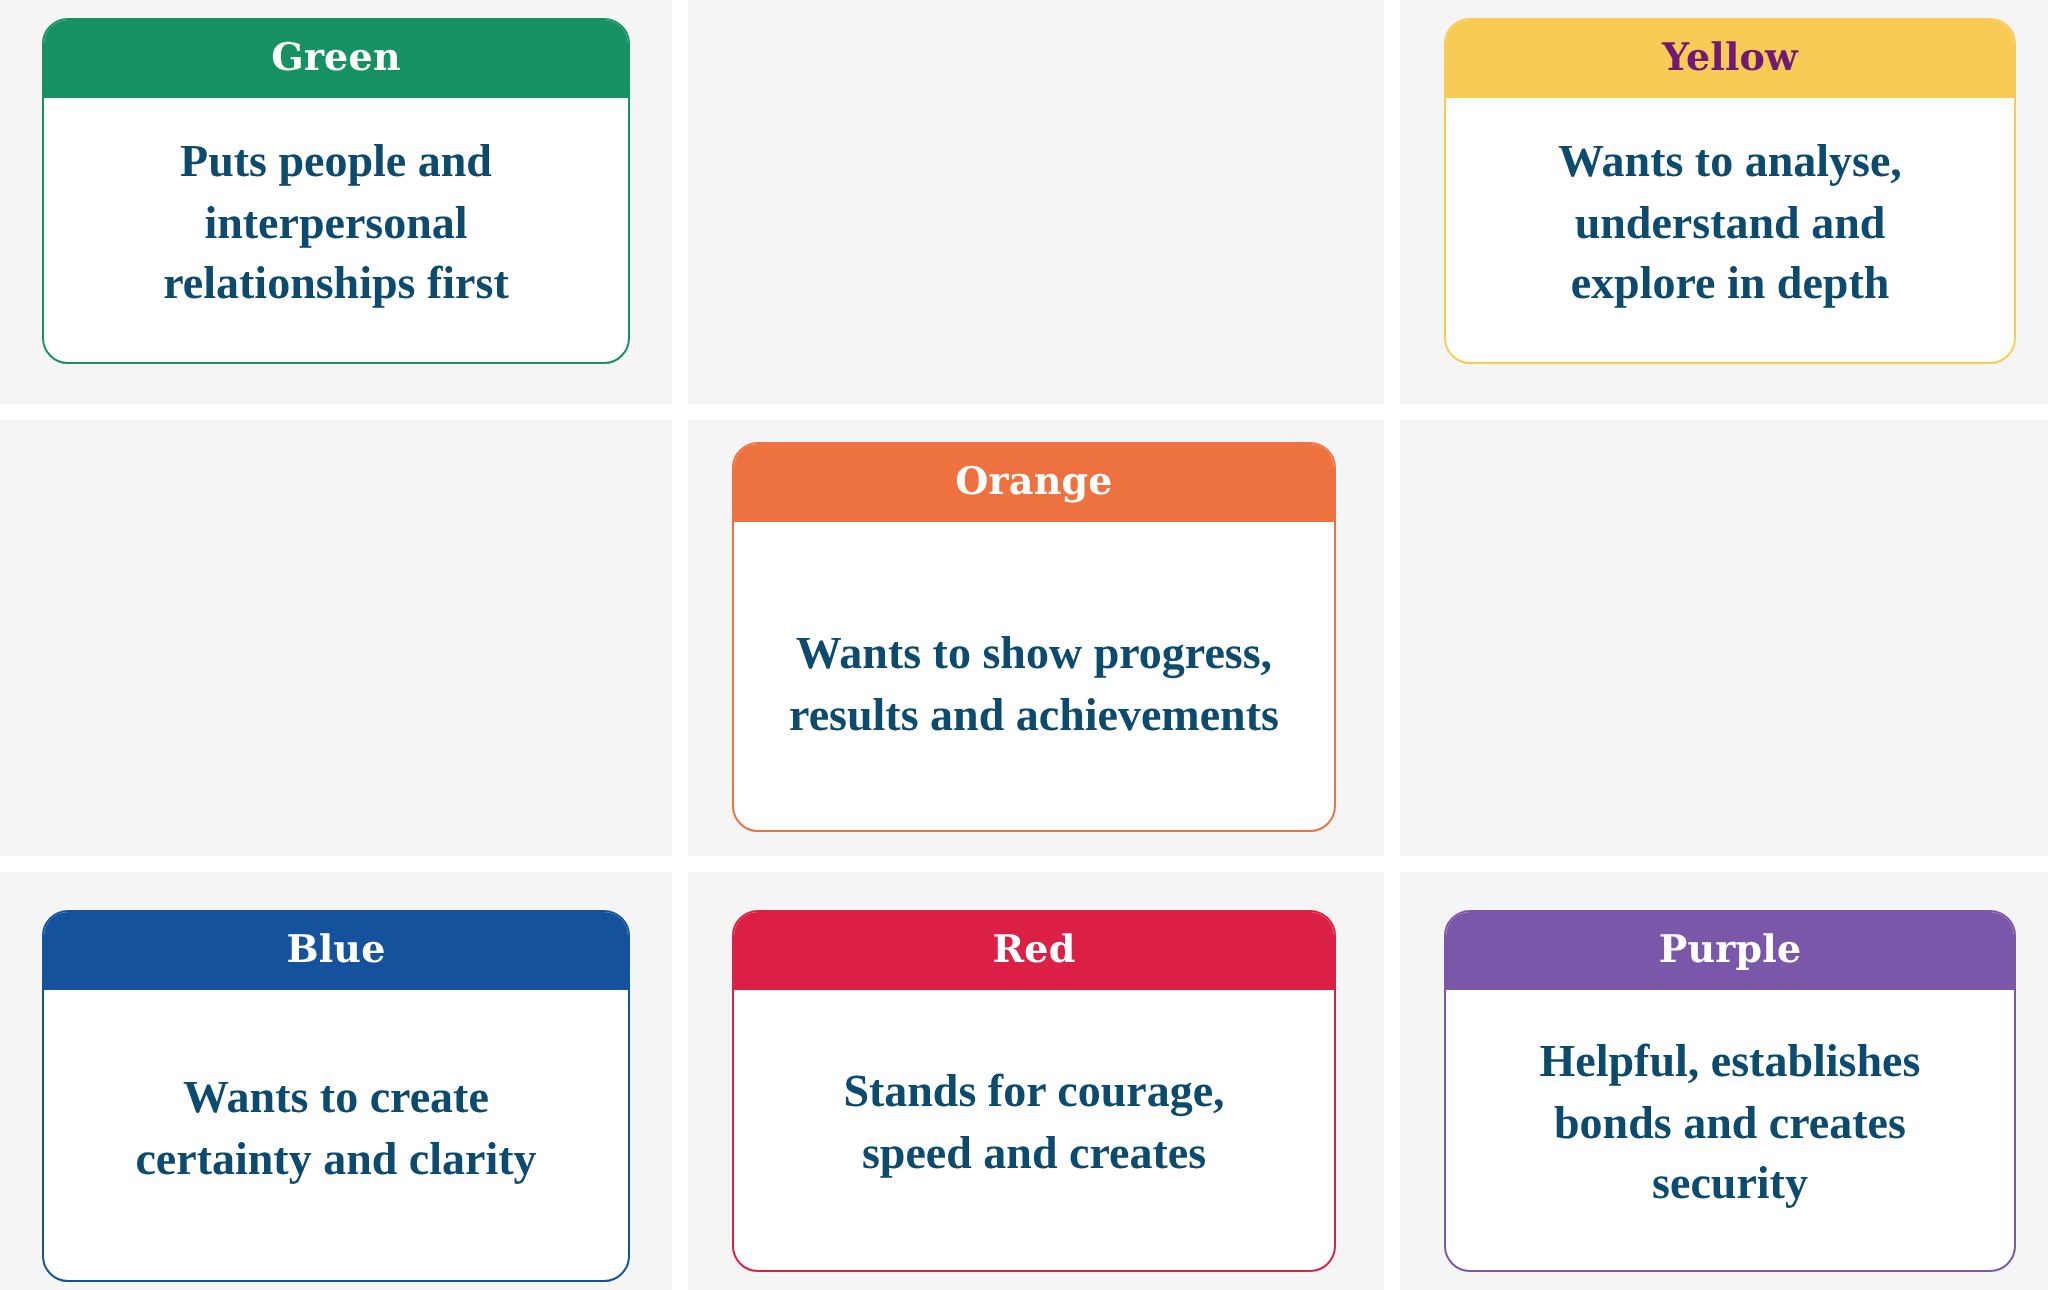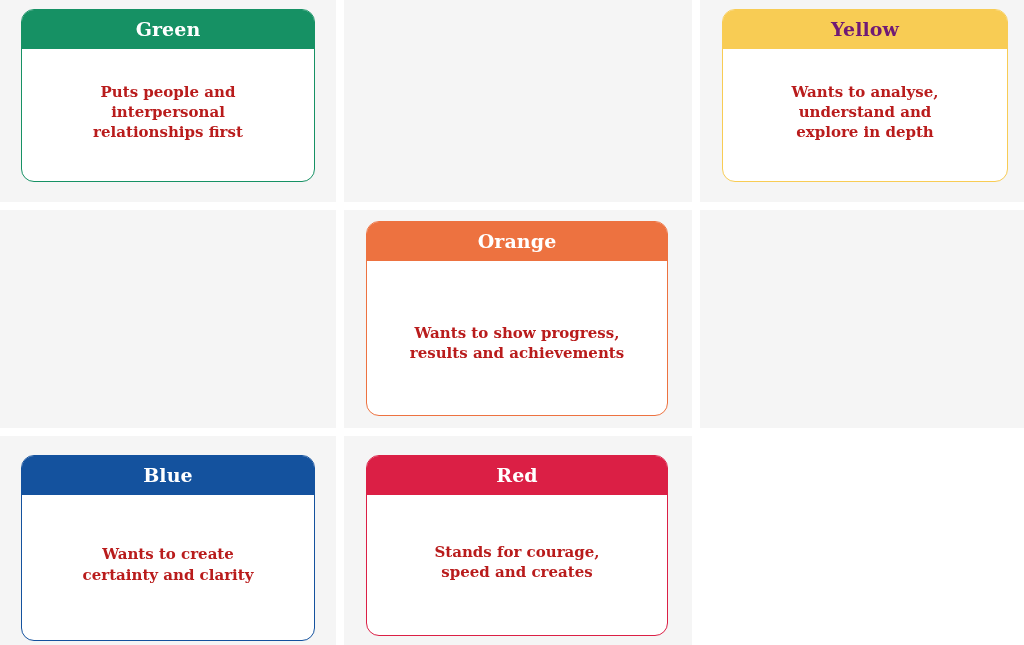--- a/index.html
+++ b/index.html
@@ -68,26 +68,27 @@
   .card-body {
     flex: 1 1 auto;
     display: flex;
     align-items: center;
     justify-content: center;
     padding: 4px 10px 10px 10px;
     box-sizing: border-box;
   }
 
   .card-text {
-    color: #b91c1c;
-    font-size: 15px;
+    color: #0c4a6e;
+    font-size: 23px;
     font-weight: bold;
     line-height: 1.34;
     text-align: center;
     white-space: pre-line;
+    font-family: Liberation Serif, serif;
   }
   .card-text.align-left {
     text-align: center;
   }
 
   
   .cell-r1c1 .card { top: 9px; bottom: 20px; }
   .cell-r1c3 .card { top: 9px; bottom: 20px; left: 22px; right: 16px; }
   .cell-r2c2 .card { top: 11px; bottom: 12px; left: 22px; right: 24px; gap: 16px; }
   .cell-r3c1 .card { top: 19px; bottom: 4px; }
@@ -174,14 +175,24 @@
       <div class="card-header">Red</div>
       <div class="card-body">
         <div class="card-text align-left">Stands for courage,
 speed and creates</div>
       </div>
     </div>
   </div>
 
   <div class="gap-v"></div>
 
+  <div class="cell cell-r3c3">
+    <div class="card" style="--c:#7a57a8">
+      <div class="card-header">Purple</div>
+      <div class="card-body">
+        <div class="card-text">Helpful, establishes
+bonds and creates
+security</div>
+      </div>
+    </div>
+  </div>
 
 </div>
 
 </body></html>

